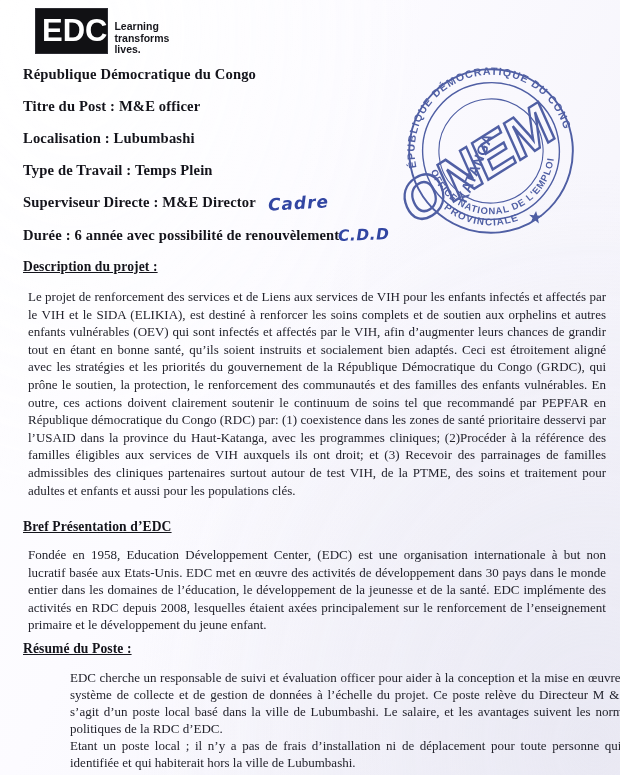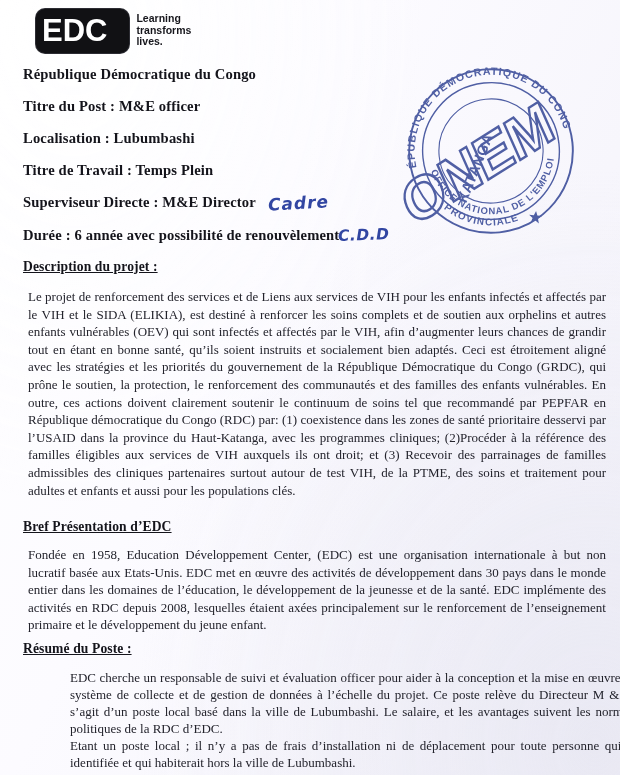--- a/index.html
+++ b/index.html
@@ -42,27 +42,26 @@
     align-items: flex-start;
   }
   #logo-mark {
     background: #111114;
     color: #ffffff;
     font-family: "Liberation Sans", sans-serif;
     font-weight: 700;
     font-size: 31px;
     letter-spacing: 0px;
     line-height: 1;
-    padding: 6px 22px 7px 6px;
+    padding: 6px 0 7px 6px;
     box-shadow: 0 0 0 1px #2c2c33;
-    border-radius: 9px;
   }
   #logo-tagline {
     margin-left: 7px;
-    margin-top: 4px;
+    margin-top: 12px;
     font-family: "Liberation Sans", sans-serif;
     font-weight: 700;
     font-size: 10.5px;
     line-height: 11.6px;
     color: #16161c;
   }
   #logo-tagline div { white-space: nowrap; }
 
   
   .hline {
@@ -145,21 +144,21 @@
   <div id="logo-tagline">
     <div>Learning</div>
     <div>transforms</div>
     <div>lives.</div>
   </div>
 </div>
 
 <div class="hline" style="top:66px">République Démocratique du Congo</div>
 <div class="hline" style="top:98px">Titre du Post : M&amp;E officer</div>
 <div class="hline" style="top:130px">Localisation : Lubumbashi</div>
-<div class="hline" style="top:162px">Titre de Travail : Temps Plein</div>
+<div class="hline" style="top:162px">Type de Travail : Temps Plein</div>
 <div class="hline" style="top:194px">Superviseur Directe : M&amp;E Director</div>
 <div class="hline" style="top:227px">Durée : 6 année avec possibilité de renouvèlement</div>
 
 <div class="hand" id="hand-cadre">Cadre</div>
 <div class="hand" id="hand-cdd">C.D.D</div>
 
 <div id="stamp">
   <svg viewBox="0 0 200 200" xmlns="http://www.w3.org/2000/svg">
     <defs>
       <path id="arcOuter" d="M 100,100 m -82,0 a 82,82 0 1,1 164,0" transform="rotate(-8 100 100)"></path>

